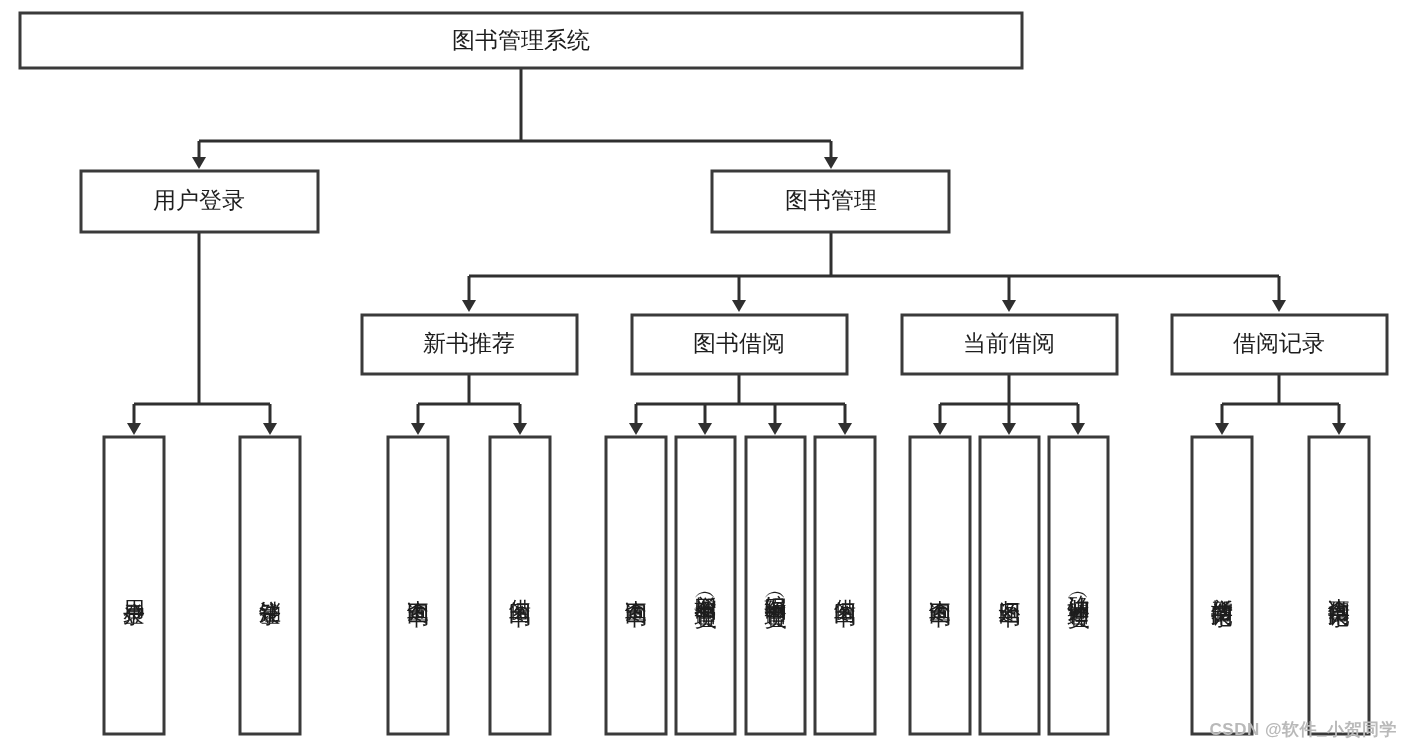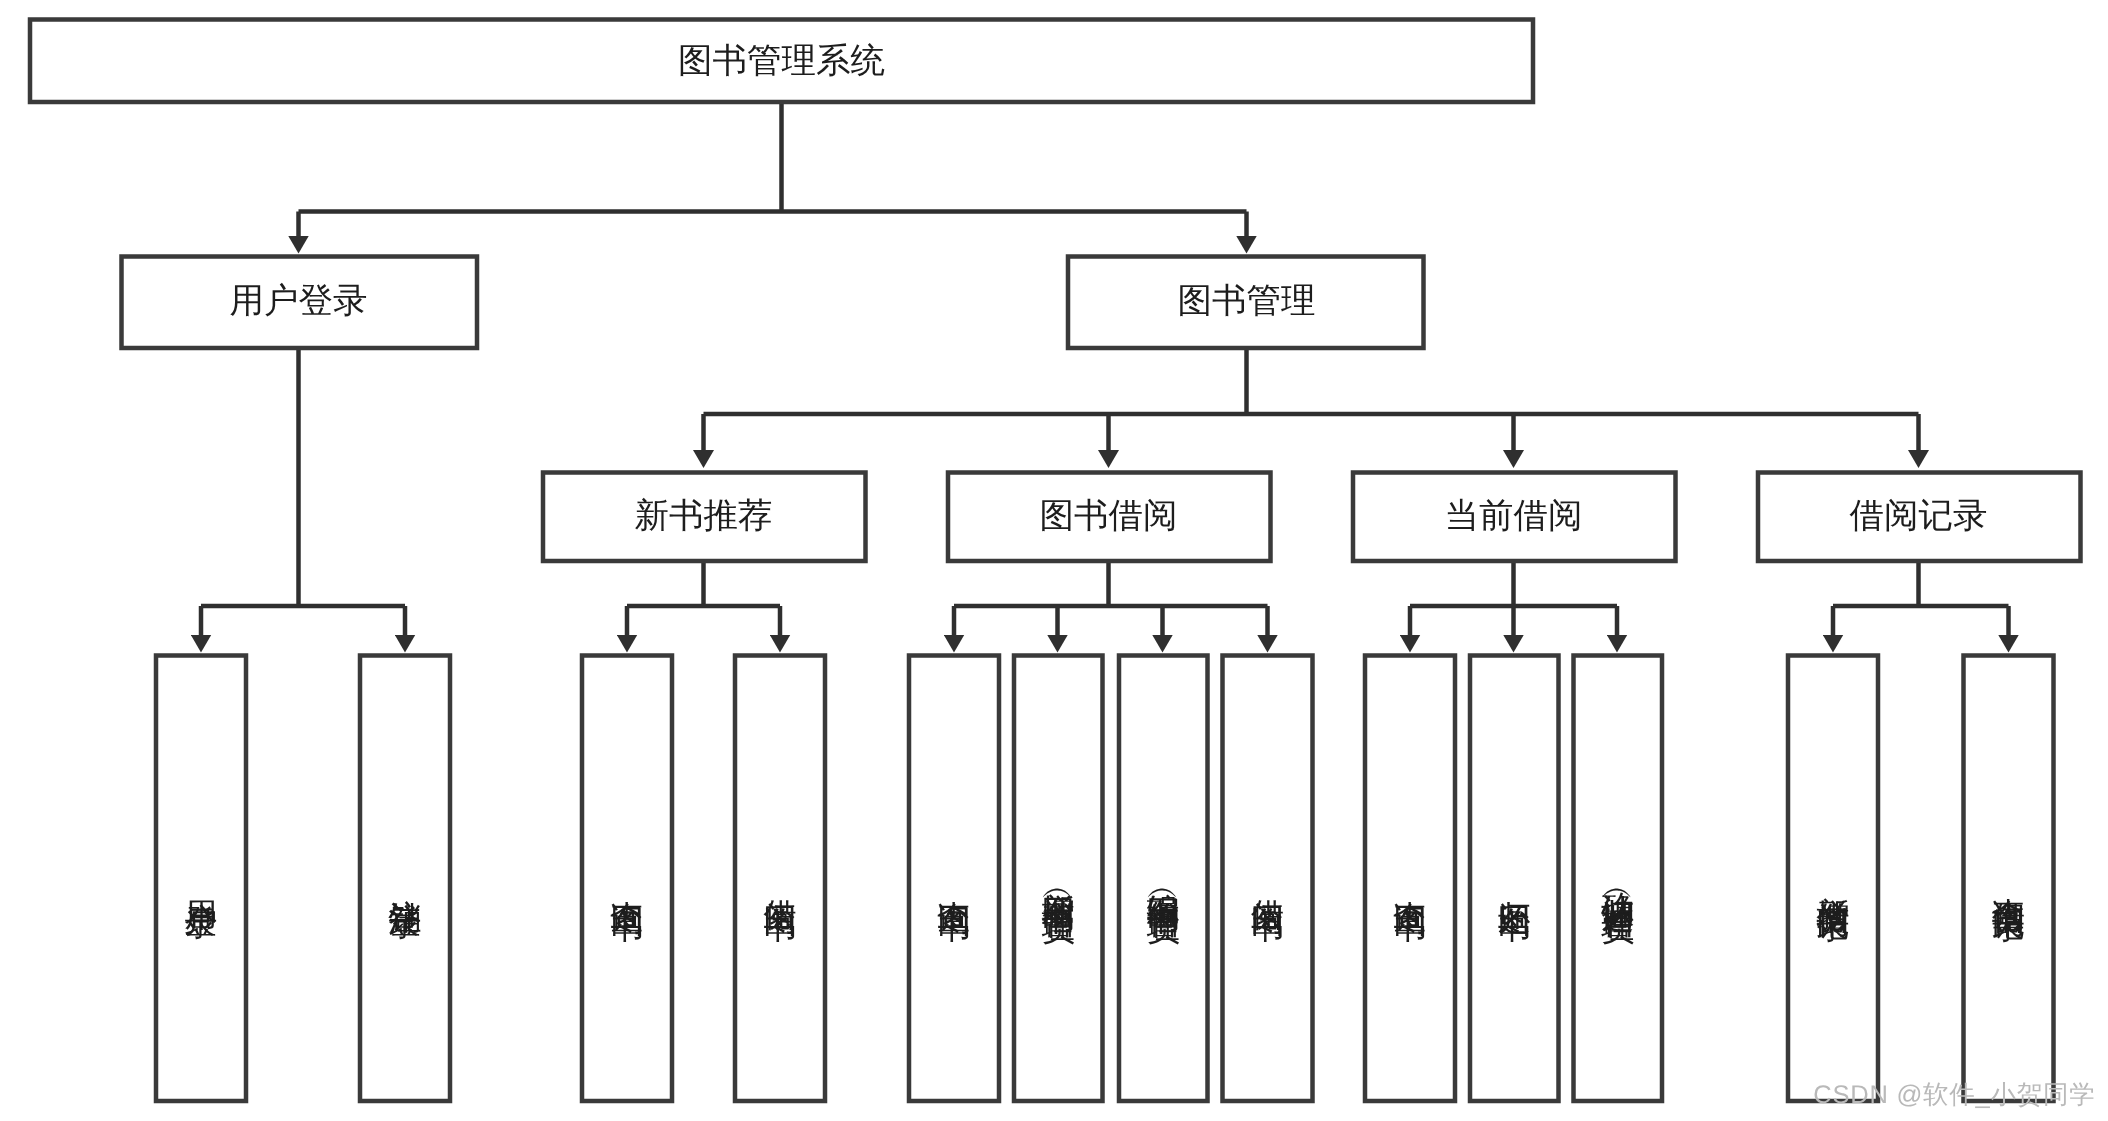--- a/index.html
+++ b/index.html
@@ -29,20 +29,21 @@
     color:#1d1d1d;
     letter-spacing:2px;
     white-space:nowrap;
     pointer-events:none;
   }
   #watermark{
     position:absolute; right:8px; bottom:6px;
     font-family:"Liberation Sans","DejaVu Sans",sans-serif;
     font-size:17px; color:#b9b9b9; letter-spacing:.5px;
     user-select:none;
+    font-weight:bold;
   }
 </style>
 </head>
 <body>
 
 <div id="stage">
 
   <svg id="diagram" viewBox="0 0 1405 747">
     <defs>
       <marker id="arw" markerWidth="12" markerHeight="14" refX="1" refY="7" orient="auto" markerUnits="userSpaceOnUse">

